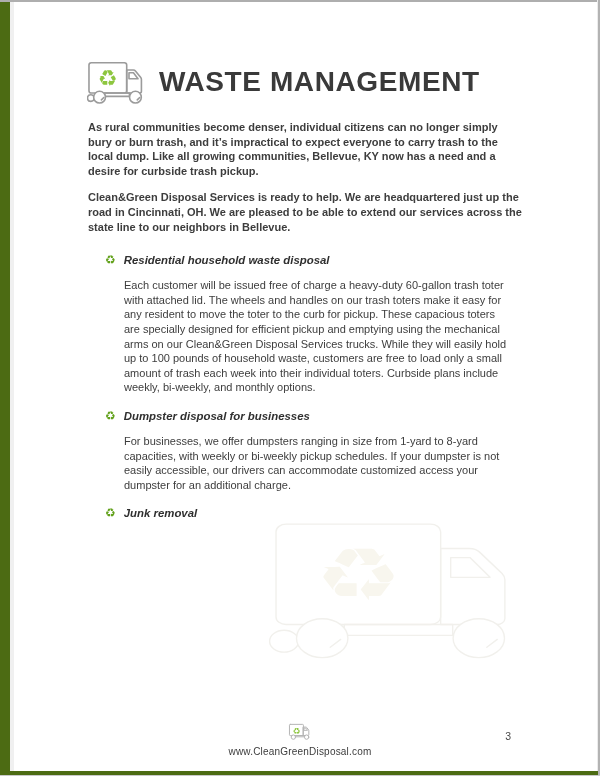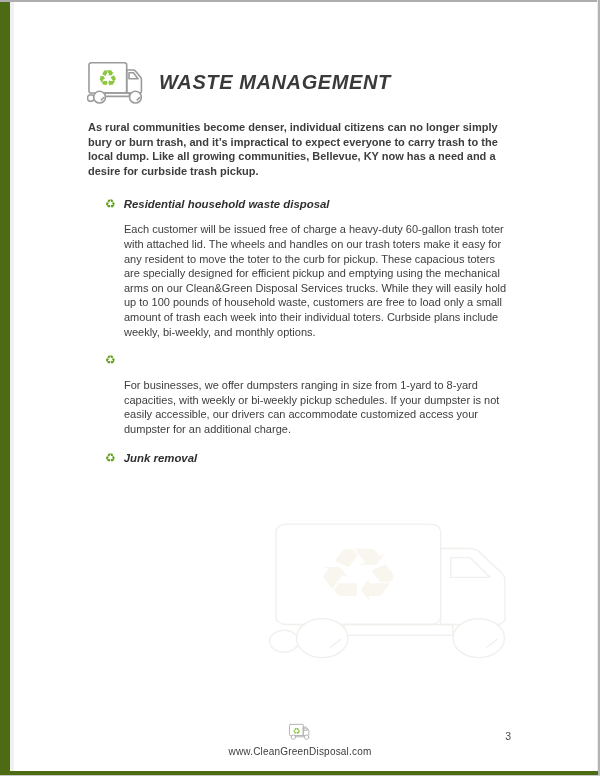--- a/index.html
+++ b/index.html
@@ -11,21 +11,21 @@
   .right-border{position:absolute;top:0;right:0;bottom:0;width:2px;background:#b3b3b3;z-index:5;}
   .right-inner{position:absolute;top:0;right:2px;bottom:0;width:1px;background:#ececec;z-index:5;}
   .bottom-edge{position:absolute;left:0;right:0;bottom:0;height:1px;background:#c9c9c9;z-index:5;}
   .left-bar{position:absolute;left:0;top:2px;bottom:1px;width:10px;background:#4c6b13;z-index:6;}
   .left-shadow{position:absolute;left:10px;top:2px;bottom:5px;width:4px;background:#f0f0f0;z-index:4;}
   .bottom-bar{position:absolute;left:0;right:2px;bottom:1px;height:4px;background:#4c6b13;z-index:6;}
 
   
   .header{position:absolute;left:87px;top:59px;display:flex;align-items:center;gap:11px;z-index:2;}
   .logo-truck{width:61px;height:46px;}
-  h1.doc-title{font-size:20px;font-weight:700;color:#3a3a3a;letter-spacing:.6px;margin:0;font-style:italic;}
+  h1.doc-title{font-size:28px;font-weight:700;color:#3a3a3a;letter-spacing:.6px;margin:0;}
 
   
   .content{position:absolute;left:88px;top:120px;width:436px;z-index:2;}
   .content p.body{font-size:11px;line-height:14.6px;color:#3d3d3d;margin:0 0 12px;font-weight:bold;}
   .services{margin:20px 0 0 17px;}
   .svc-head{display:flex;align-items:center;gap:8px;margin:0 0 12px;}
   .bullet{color:#62a11b;font-size:12px;line-height:1;font-family:"DejaVu Sans",sans-serif;}
   h2.svc-title{font-size:11.4px;font-weight:700;color:#2f2f2f;margin:0;font-style:italic;}
   .svc-body{margin:0 12px 15px 19px;width:388px;font-size:11px;line-height:14.6px;color:#3d3d3d;}
 
@@ -84,34 +84,36 @@
       <circle cx="13.5" cy="41.5" r="6.4" fill="#ffffff"></circle>
       <circle cx="52.5" cy="41.5" r="6.4" fill="#ffffff"></circle>
       <path d="M15.5 44.5l2.6-2.6" fill="none"></path>
       <path d="M54.5 44.5l2.6-2.6" fill="none"></path>
     </svg>
     <h1 class="doc-title">WASTE MANAGEMENT</h1>
   </div>
 
   <div class="content">
     <p class="body">As rural communities become denser, individual citizens can no longer simply bury or burn trash, and it’s impractical to expect everyone to carry trash to the local dump. Like all growing communities, Bellevue, KY now has a need and a desire for curbside trash pickup.</p>
+    <p class="body">Clean&amp;Green Disposal Services is ready to help. We are headquartered just up the road in Cincinnati, OH. We are pleased to be able to extend our services across the state line to our neighbors in Bellevue.</p>
 
     <div class="services">
 
       <div class="service">
         <div class="svc-head">
           <span class="bullet">♻</span>
           <h2 class="svc-title">Residential household waste disposal</h2>
         </div>
         <p class="svc-body">Each customer will be issued free of charge a heavy-duty 60-gallon trash toter with attached lid. The wheels and handles on our trash toters make it easy for any resident to move the toter to the curb for pickup. These capacious toters are specially designed for efficient pickup and emptying using the mechanical arms on our Clean&amp;Green Disposal Services trucks. While they will easily hold up to 100 pounds of household waste, customers are free to load only a small amount of trash each week into their individual toters. Curbside plans include weekly, bi-weekly, and monthly options.</p>
       </div>
 
       <div class="service">
         <div class="svc-head">
           <span class="bullet">♻</span>
+          <h2 class="svc-title">Dumpster disposal for businesses</h2>
         </div>
         <p class="svc-body">For businesses, we offer dumpsters ranging in size from 1-yard to 8-yard capacities, with weekly or bi-weekly pickup schedules. If your dumpster is not easily accessible, our drivers can accommodate customized access your dumpster for an additional charge.</p>
       </div>
 
       <div class="service">
         <div class="svc-head">
           <span class="bullet">♻</span>
           <h2 class="svc-title">Junk removal</h2>
         </div>
       </div>

